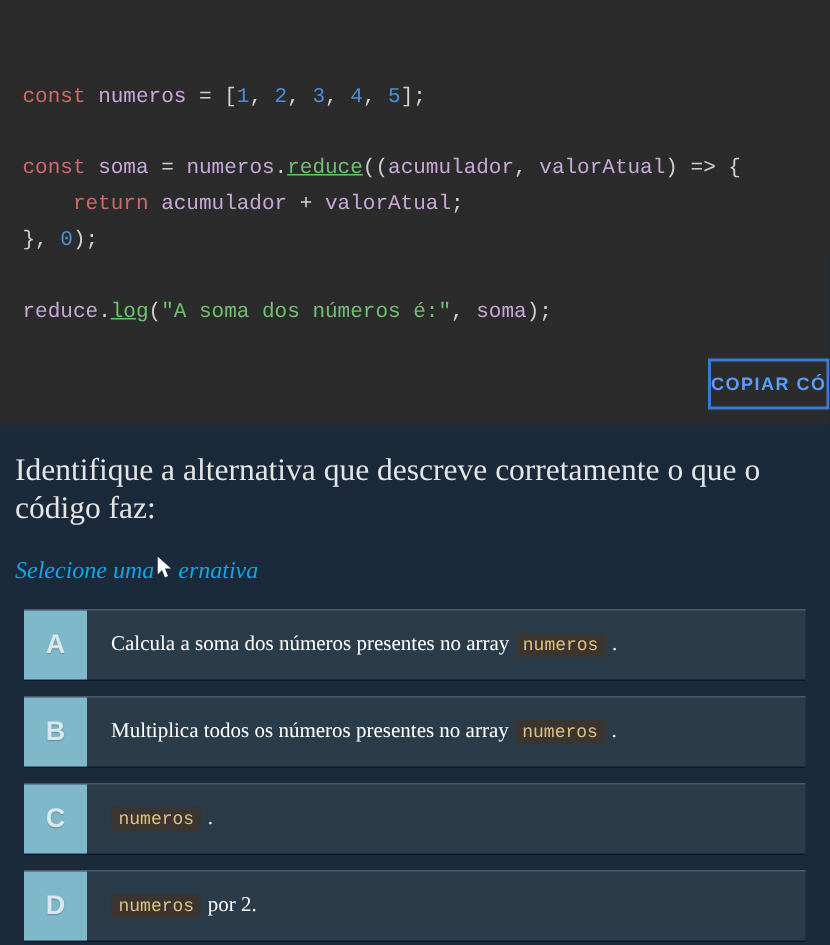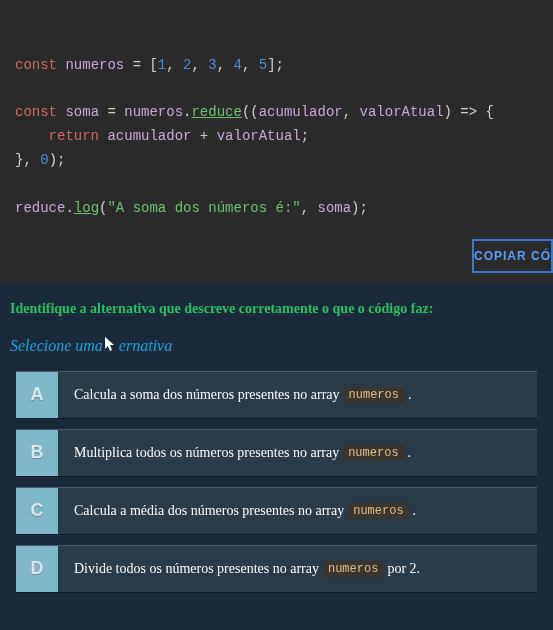--- a/index.html
+++ b/index.html
@@ -43,24 +43,23 @@
     font-size: 12px;
     font-weight: bold;
     letter-spacing: 1px;
     cursor: pointer;
   }
 
   .question-area {
     padding: 18px 10px 10px 10px;
   }
   .question-text {
-    font-size: 14px;
-    color: #22c55e;
+    font-size: 21px;
+    color: #e5e5e5;
     margin-bottom: 18px;
-    font-weight: bold;
   }
   .instruction {
     font-size: 16px;
     font-style: italic;
     color: #0ea5e9;
     margin-bottom: 16px;
   }
   .cursor {
     display: inline-block;
     transform: translateY(2px);
@@ -151,27 +150,25 @@
       <div class="option-letter">B</div>
       <div class="option-text">
         <span>Multiplica todos os números presentes no array</span>
         <span class="code-inline">numeros</span>
         <span>.</span>
       </div>
     </div>
     <div class="option">
       <div class="option-letter">C</div>
       <div class="option-text">
-        <span>Calcula a média dos números presentes no array</span>
         <span class="code-inline">numeros</span>
         <span>.</span>
       </div>
     </div>
     <div class="option">
       <div class="option-letter">D</div>
       <div class="option-text">
-        <span>Divide todos os números presentes no array</span>
         <span class="code-inline">numeros</span>
         <span>por 2.</span>
       </div>
     </div>
   </div>
 </div>
 
 </body></html>

